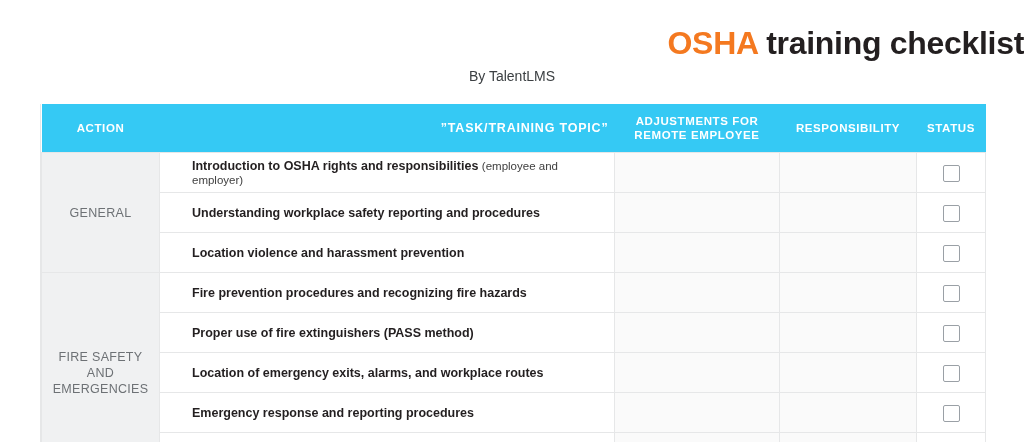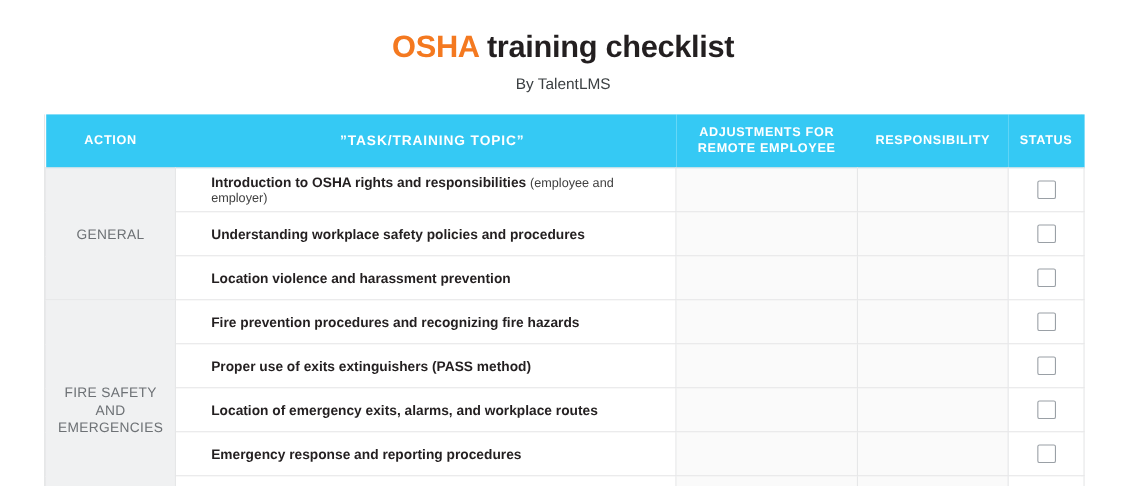--- a/index.html
+++ b/index.html
@@ -14,22 +14,22 @@
     color: #3c4043;
     overflow: hidden;
   }
   .page {
     position: relative;
     width: 1024px;
     height: 442px;
     box-sizing: border-box;
   }
   .title {
-    text-align: center;
-    font-size: 28px;
+    text-align: right;
+    font-size: 32px;
     font-weight: bold;
     color: #231f20;
     letter-spacing: -0.3px;
     margin: 26px 0 0 0;
     line-height: 34px;
   }
   .title .brand {
     color: #f47920;
   }
   .subtitle {
@@ -56,21 +56,21 @@
     font-size: 11.5px;
     font-weight: bold;
     letter-spacing: 0.6px;
     text-transform: uppercase;
     padding: 10px 6px;
     text-align: center;
     line-height: 14px;
     border: none;
   }
   table.checklist thead th.topic-head {
-    text-align: center;
+    text-align: right;
     padding-left: 18px;
     letter-spacing: 0.8px;
     font-size: 12.5px;
   }
   col.c-action   { width: 118px; }
   col.c-topic    { width: 455px; }
   col.c-adjust   { width: 165px; }
   col.c-resp     { width: 137px; }
   col.c-status   { width: 69px; }
 
@@ -151,41 +151,41 @@
       <tbody>
 
         <tr>
           <td class="action-cell" rowspan="3">GENERAL</td>
           <td class="topic-cell"><span>Introduction to OSHA rights and responsibilities</span> <span class="note">(employee and employer)</span></td>
           <td class="fill-cell"></td>
           <td class="resp-cell"></td>
           <td class="status-cell"><span class="checkbox"></span></td>
         </tr>
         <tr>
-          <td class="topic-cell"><span>Understanding workplace safety policies and procedures</span></td>
+          <td class="topic-cell"><span>Understanding workplace safety reporting and procedures</span></td>
           <td class="fill-cell"></td>
           <td class="resp-cell"></td>
           <td class="status-cell"><span class="checkbox"></span></td>
         </tr>
         <tr>
           <td class="topic-cell"><span>Location violence and harassment prevention</span></td>
           <td class="fill-cell"></td>
           <td class="resp-cell"></td>
           <td class="status-cell"><span class="checkbox"></span></td>
         </tr>
 
         <tr>
           <td class="action-cell" rowspan="5">FIRE SAFETY AND EMERGENCIES</td>
           <td class="topic-cell"><span>Fire prevention procedures and recognizing fire hazards</span></td>
           <td class="fill-cell"></td>
           <td class="resp-cell"></td>
           <td class="status-cell"><span class="checkbox"></span></td>
         </tr>
         <tr>
-          <td class="topic-cell"><span>Proper use of exits extinguishers (PASS method)</span></td>
+          <td class="topic-cell"><span>Proper use of fire extinguishers (PASS method)</span></td>
           <td class="fill-cell"></td>
           <td class="resp-cell"></td>
           <td class="status-cell"><span class="checkbox"></span></td>
         </tr>
         <tr>
           <td class="topic-cell"><span>Location of emergency exits, alarms, and workplace routes</span></td>
           <td class="fill-cell"></td>
           <td class="resp-cell"></td>
           <td class="status-cell"><span class="checkbox"></span></td>
         </tr>

